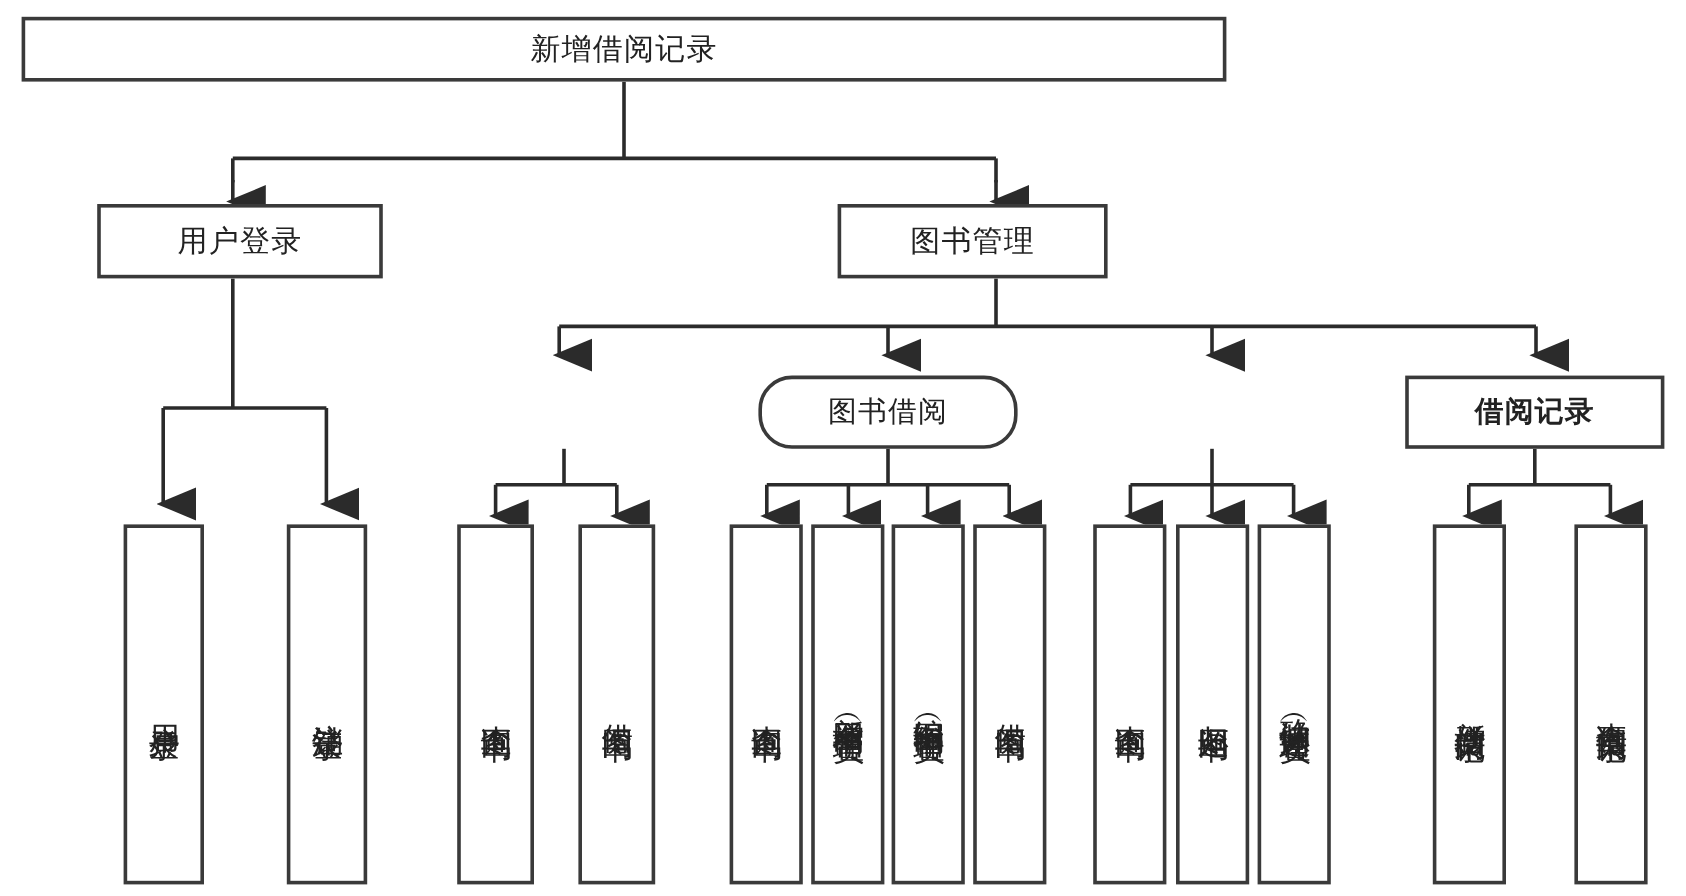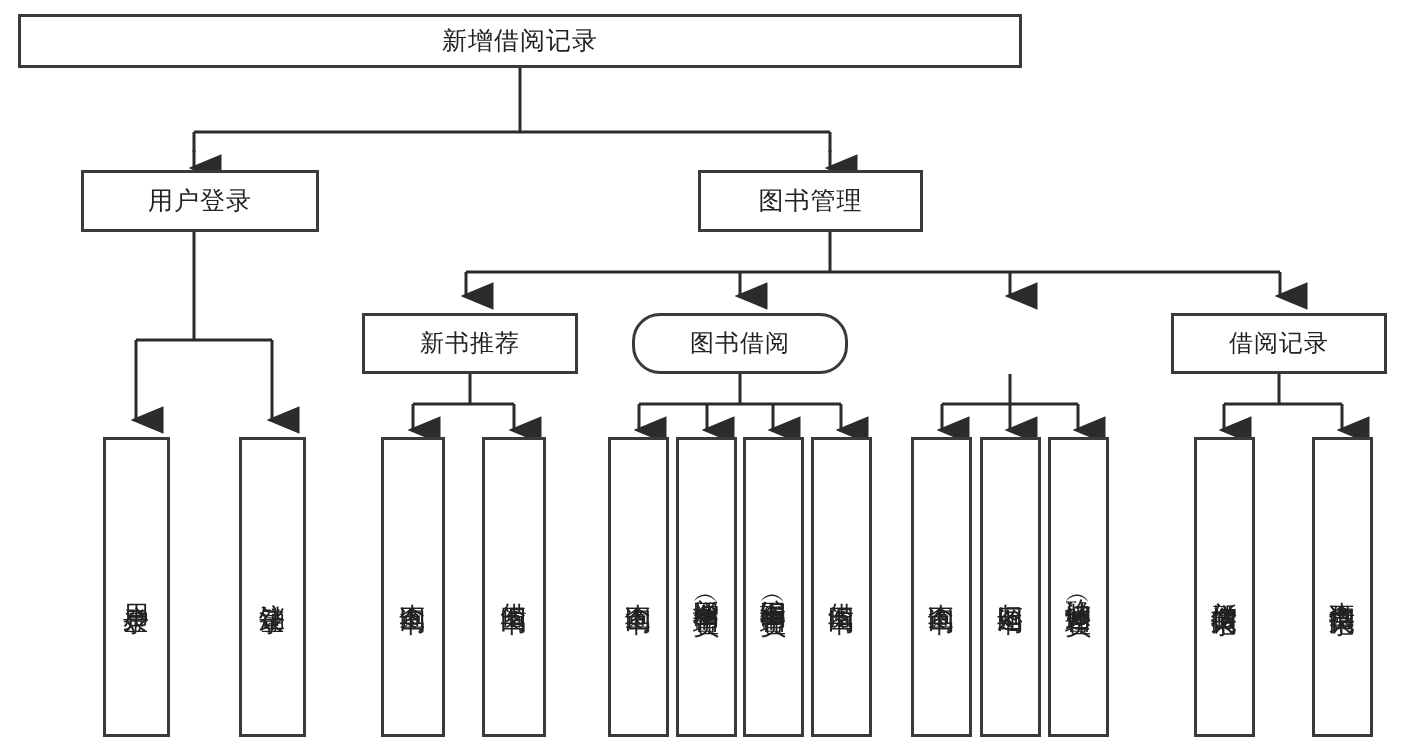--- a/index.html
+++ b/index.html
@@ -148,27 +148,24 @@
     <span class="node-label">新增借阅记录</span>
   </div>
 
   <div class="node level2" style="left:81px; top:170px; width:238px; height:62px;">
     <span class="node-label">用户登录</span>
   </div>
   <div class="node level2" style="left:674px; top:170px; width:225px; height:62px;margin-left:24px;">
     <span class="node-label">图书管理</span>
   </div>
 
-  <div class="node level3" style="left:362px; top:313px; width:216px; height:61px;">
-    <span class="node-label">新书推荐</span>
-  </div>
   <div class="node level3" style="left:632px; top:313px; width:216px; height:61px;border-radius:28px;">
     <span class="node-label">图书借阅</span>
   </div>
-  <div class="node level3" style="left:1171px; top:313px; width:216px; height:61px;">
+  <div class="node level3" style="left:1171px; top:313px; width:216px; height:61px;font-weight:bold;">
     <span class="node-label">借阅记录</span>
   </div>
 
   <div class="node leaf" style="left:103px; top:437px; width:67px; height:300px;">
     <span class="node-label">用户登录</span>
   </div>
   <div class="node leaf" style="left:239px; top:437px; width:67px; height:300px;">
     <span class="node-label">注销登录</span>
   </div>
 

